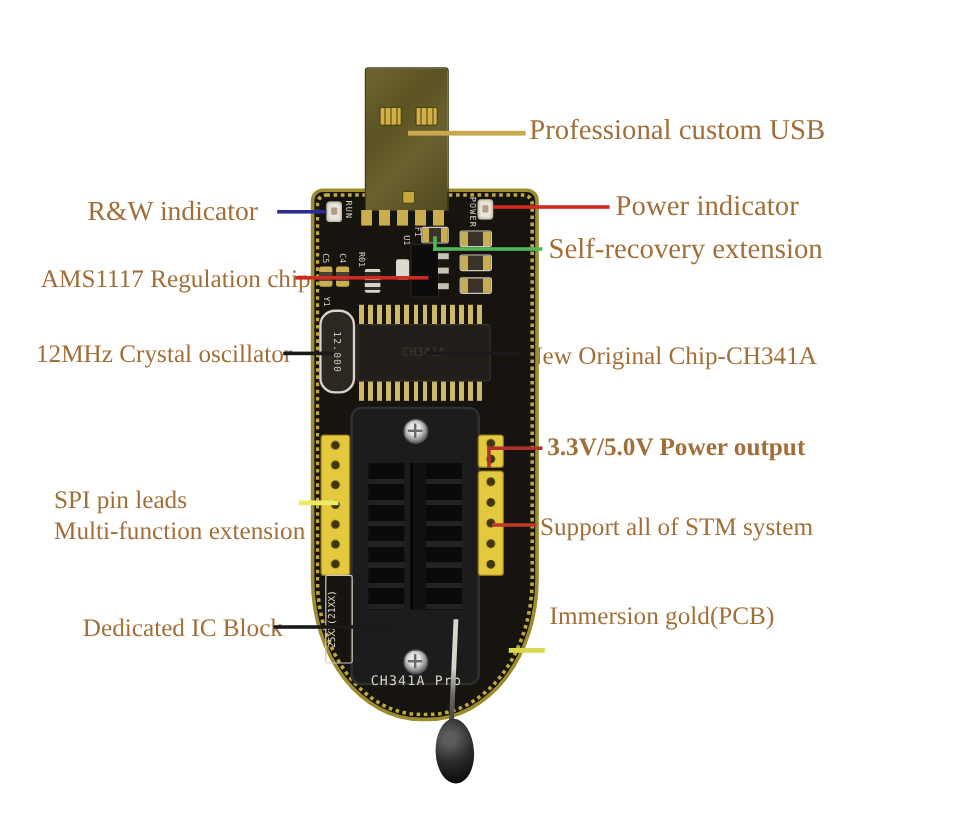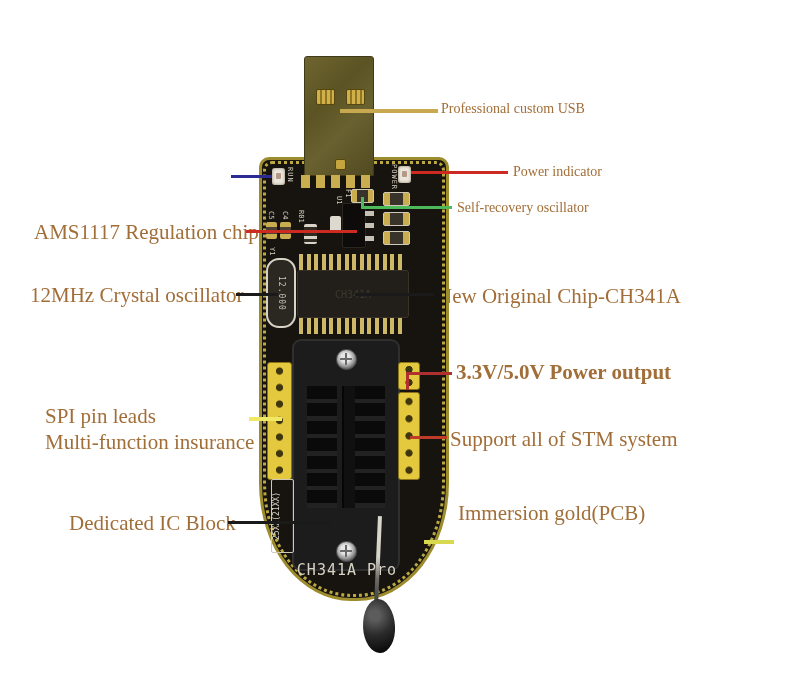--- a/index.html
+++ b/index.html
@@ -1,20 +1,20 @@
 <!DOCTYPE html>
 <html><head>
 <meta charset="utf-8">
 <style>
   html,body{margin:0;padding:0;background:#ffffff;}
   #stage{position:relative;width:806px;height:699px;background:#ffffff;overflow:hidden;
          font-family:"Liberation Serif","DejaVu Serif",serif;}
   
   .callout{position:absolute;color:#a26e38;font-size:21px;white-space:nowrap;line-height:26px;}
-  .callout.big{font-size:14px;}
+  .callout.big{font-size:24px;}
   .line{position:absolute;}
   
   .usb-shell{position:absolute;left:304px;top:56px;width:68px;height:118px;
              background:linear-gradient(135deg,#6e6530 0%,#5c5324 35%,#6a6130 60%,#514a20 100%);
              border:1px solid #3f3a18;border-radius:3px 3px 0 0;z-index:3;}
   .usb-window{position:absolute;width:17px;height:14px;top:32px;border:1px solid #55470f;border-radius:2px;
               background:repeating-linear-gradient(90deg,#d2b049 0 3px,#8f7624 3px 5px);}
   .usb-notch{position:absolute;left:30px;top:102px;width:9px;height:9px;background:#c4a53e;border-radius:2px;border:1px solid #55470f;}
   .board{position:absolute;left:259px;top:157px;width:184px;height:438px;
          background:#17140f;border:3px solid #9c8c2e;
@@ -54,21 +54,21 @@
          border:1px solid #555;}
   .screw i,.screw b{position:absolute;background:#6a6a6a;}
   .screw i{left:8px;top:3px;width:2px;height:12px;}
   .screw b{left:3px;top:8px;width:12px;height:2px;}
   .header{position:absolute;background:#e4c93f;border:1px solid #8a7418;border-radius:3px;z-index:4;
           background-repeat:repeat-y;}
   .silkbox{position:absolute;left:271px;top:479px;width:21px;height:72px;z-index:4;color:#dcd7c9;
            border:1px solid #cfc9ba;border-radius:2px;font-size:8px;text-align:center;
            font-family:"DejaVu Sans Mono",monospace;writing-mode:vertical-rl;transform:rotate(180deg);}
   .boardname{position:absolute;left:296px;top:561px;width:102px;z-index:4;color:#d8d3c5;
-             font-family:"DejaVu Sans Mono",monospace;font-size:15px;letter-spacing:1px;text-align:center;}
+             font-family:"DejaVu Sans Mono",monospace;font-size:11px;letter-spacing:1px;text-align:center;}
   .lever{position:absolute;left:376px;top:516px;width:4px;height:90px;z-index:5;
          background:linear-gradient(180deg,#d8d5cb 0 45%,#6a6a66 70%,#3a3a3a);transform:rotate(2.5deg);}
   .knob{position:absolute;left:363px;top:599px;width:32px;height:54px;z-index:5;
         border-radius:50% 50% 50% 50% / 52% 52% 48% 48%;
         background:radial-gradient(circle at 38% 30%,#5c5c5c 0 12%,#2c2c2c 45%,#0c0c0c 85%);transform:rotate(-3deg);}
   .tinysilk{position:absolute;color:#d6d0c2;font-family:"DejaVu Sans Mono",monospace;font-size:7px;
             writing-mode:vertical-rl;z-index:4;letter-spacing:0;}
   .stripecomp{position:absolute;left:304px;top:224px;width:13px;height:20px;z-index:4;border-radius:2px;
               background:repeating-linear-gradient(180deg,#d8d3c6 0 3px,#2e2a22 3px 6px);}
 </style>
@@ -164,27 +164,28 @@
   <div class="line" style="left:236px;top:293px;width:42px;height:3px;background:#1a1a1a;z-index:6;"></div>
   <div class="line" style="left:355px;top:293px;width:79px;height:3px;background:#1a1a1a;z-index:6;"></div>
   <div class="line" style="left:406px;top:372px;width:46px;height:3px;background:#b03030;z-index:6;"></div>
   <div class="line" style="left:406px;top:372px;width:3px;height:18px;background:#b03030;z-index:6;"></div>
   <div class="line" style="left:249px;top:417px;width:33px;height:4px;background:#efe964;z-index:6;"></div>
   <div class="line" style="left:410px;top:436px;width:37px;height:3px;background:#c03a28;z-index:6;"></div>
   <div class="line" style="left:228px;top:521px;width:103px;height:3px;background:#1a1a1a;z-index:6;"></div>
   <div class="line" style="left:424px;top:540px;width:30px;height:4px;background:#d9d94f;z-index:6;"></div>
 
   <div class="callout big" style="left:441px;top:96px;">Professional custom USB</div>
+  <div class="callout" style="left:40px;top:163px;width:175px;text-align:right;font-size:23px;">R&amp;W indicator</div>
   <div class="callout big" style="left:513px;top:159px;">Power indicator</div>
-  <div class="callout big" style="left:457px;top:195px;">Self-recovery oscillator</div>
+  <div class="callout big" style="left:457px;top:195px;">Self-recovery extension</div>
   <div class="callout" style="left:34px;top:219px;">AMS1117 Regulation chip</div>
   <div class="callout" style="left:30px;top:282px;">12MHz Crystal oscillator</div>
   <div class="callout" style="left:437px;top:283px;">New Original Chip-CH341A</div>
   <div class="callout" style="left:456px;top:359px;font-weight:bold;">3.3V/5.0V Power output</div>
   <div class="callout" style="left:45px;top:403px;">
     <div>SPI pin leads</div>
-    <div>Multi-function insurance</div>
+    <div>Multi-function extension</div>
   </div>
   <div class="callout" style="left:450px;top:426px;">Support all of STM system</div>
   <div class="callout" style="left:69px;top:510px;">Dedicated IC Block</div>
   <div class="callout" style="left:458px;top:500px;">Immersion gold(PCB)</div>
 
 </div>
 
 </body></html>

